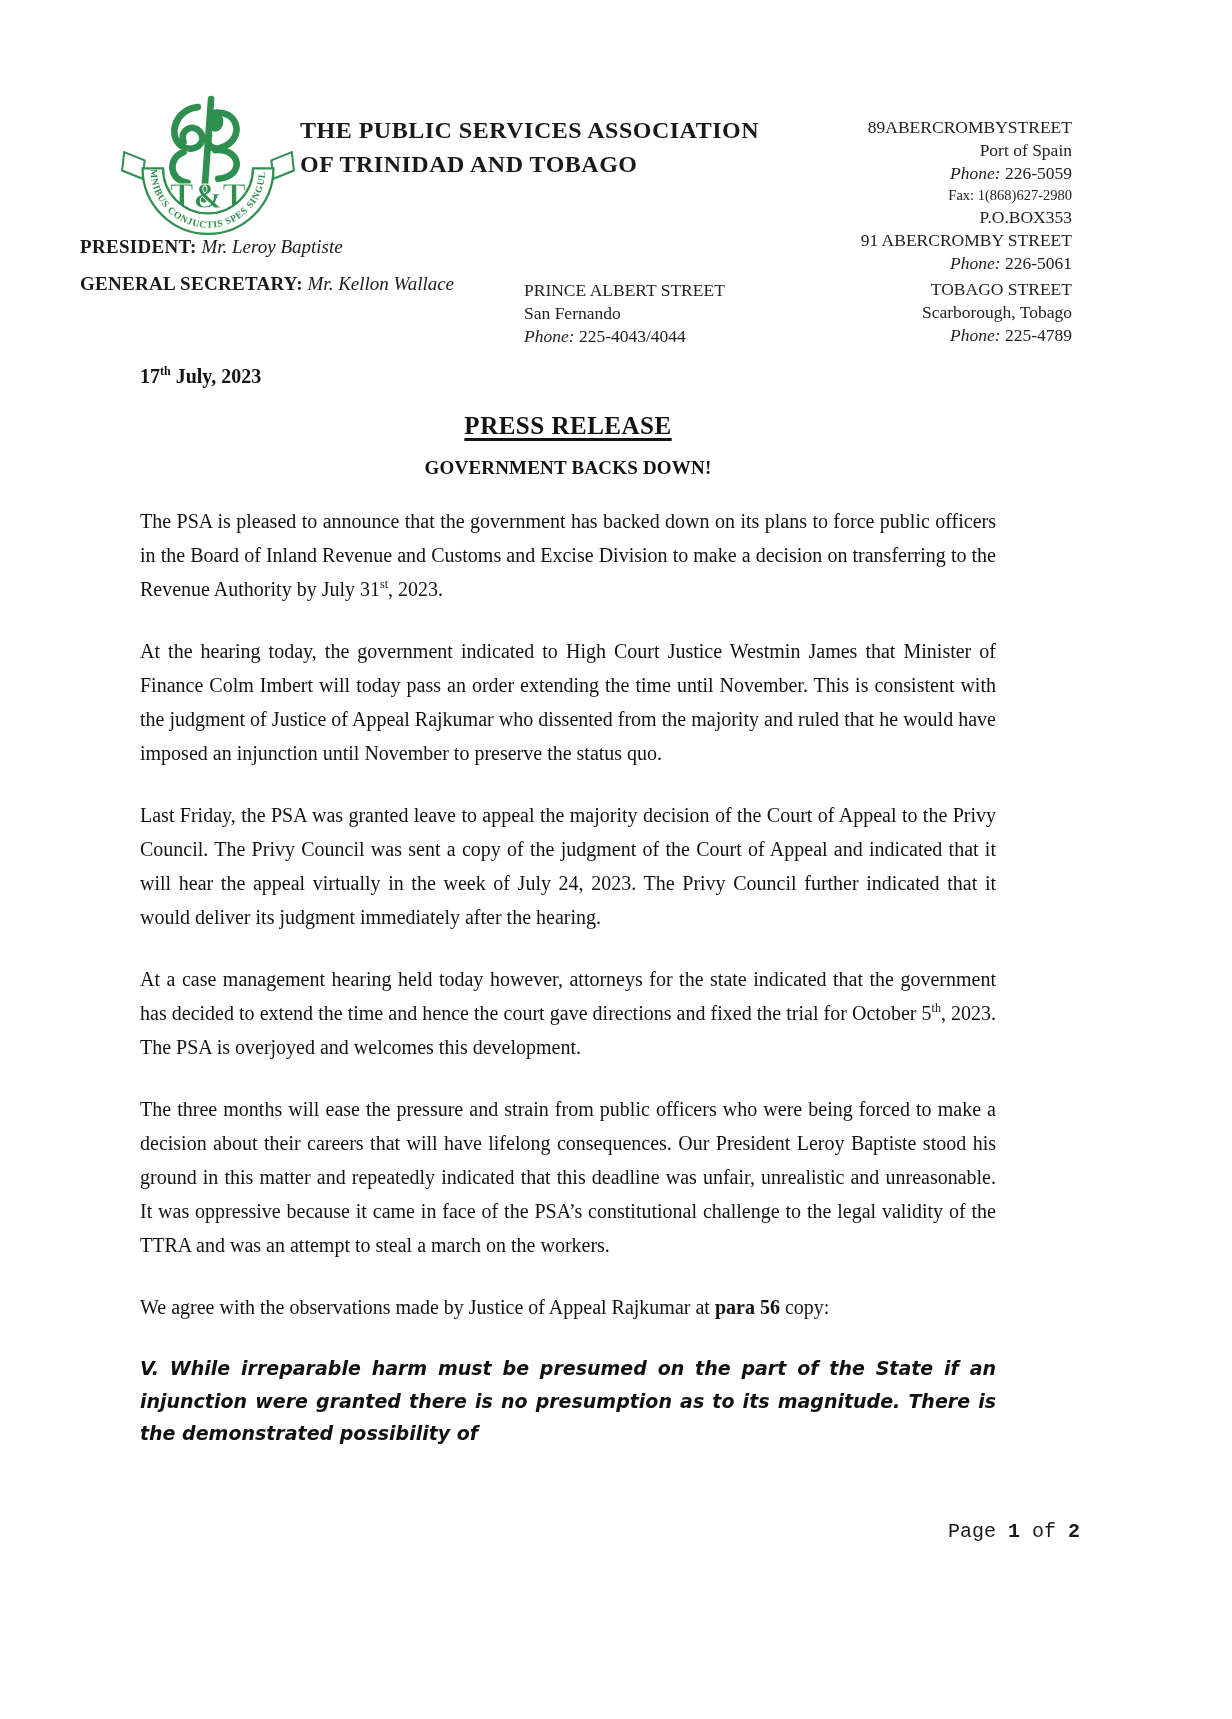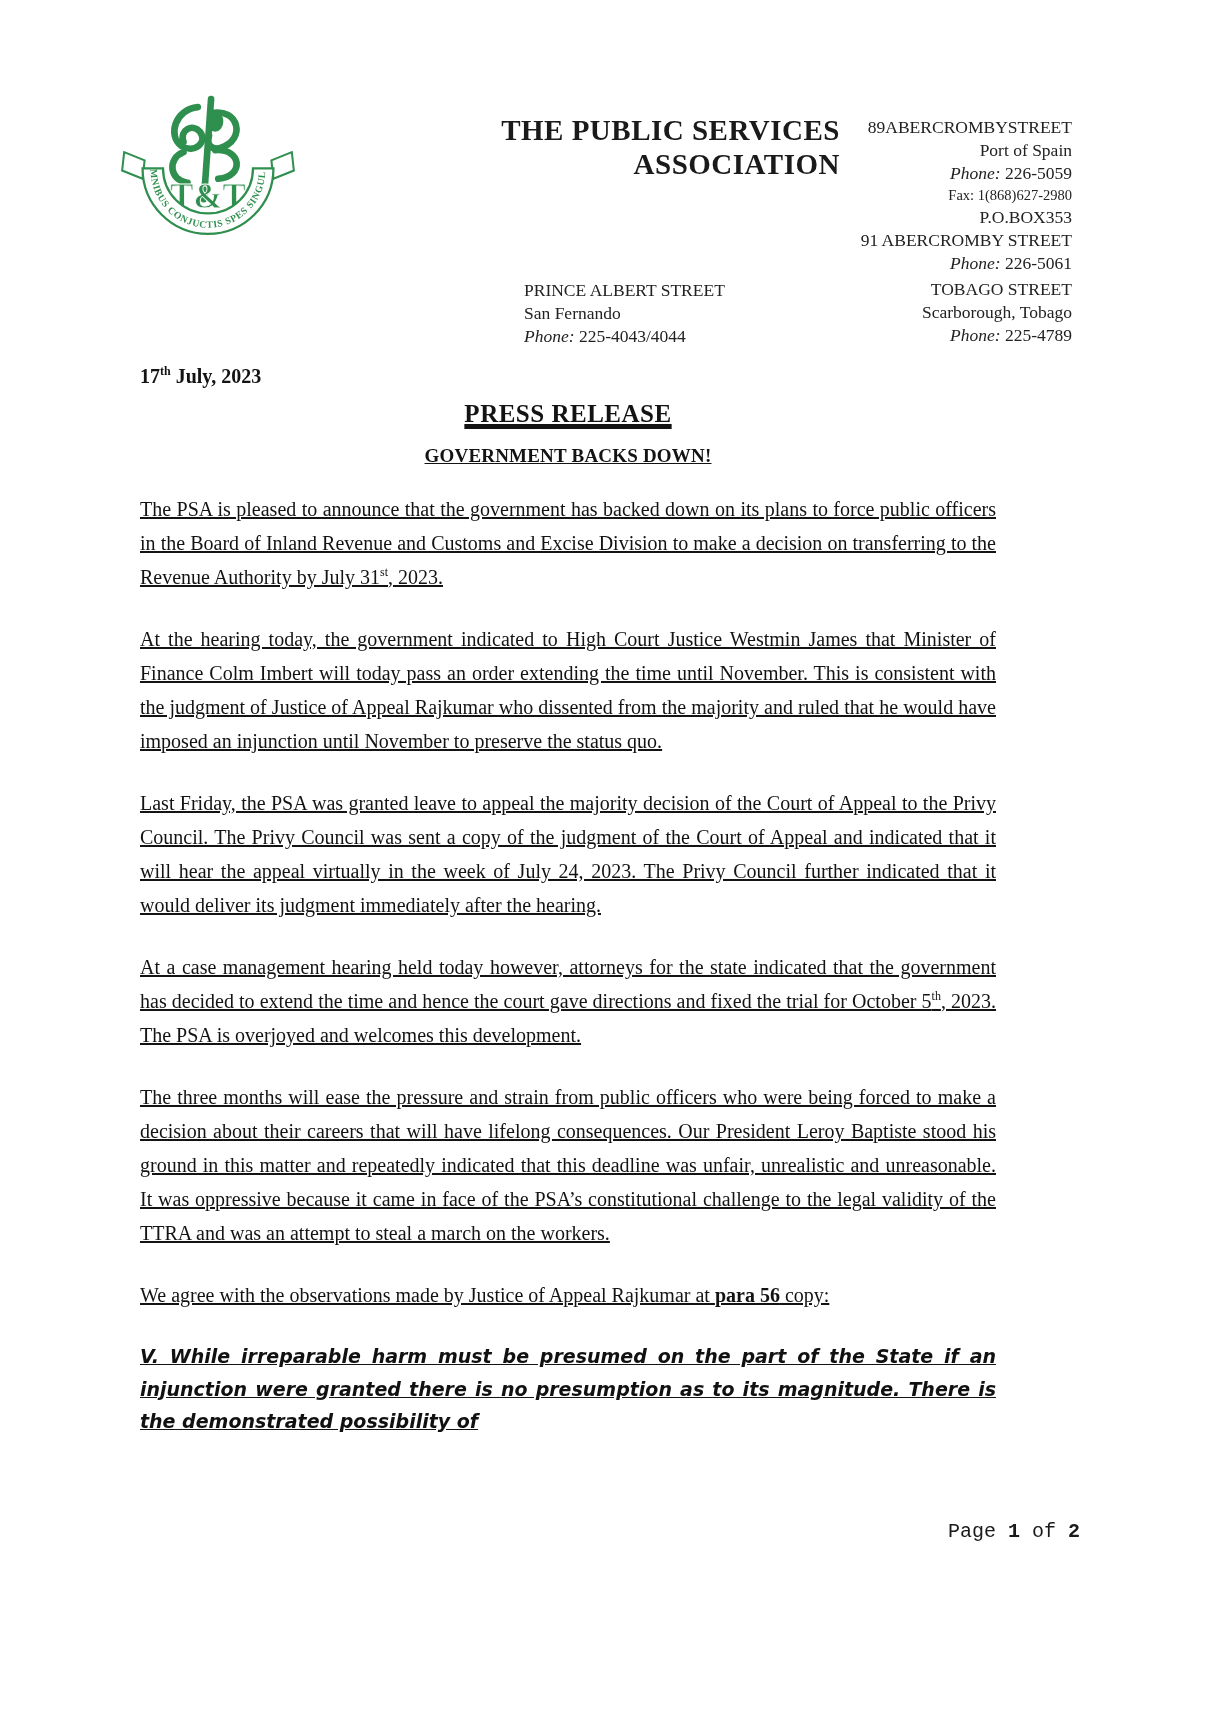--- a/index.html
+++ b/index.html
@@ -8,42 +8,42 @@
     width:1232px;height:1719px;
     background:#ffffff;
     font-family:"Liberation Serif", serif;
     color:#131313;
     overflow:hidden;
   }
   
   .logo{position:absolute;left:116px;top:90px;width:184px;height:160px;}
   .org-title{
     position:absolute;left:300px;top:113px;width:540px;
-    text-align:right;font-weight:bold;font-size:29px;line-height:34px;
+    text-align:left;font-weight:bold;font-size:24px;line-height:34px;
     letter-spacing:.5px;color:#1a1a1a;
   }
   .addr-right{
     position:absolute;right:160px;top:116px;width:330px;
     text-align:right;font-size:17.5px;line-height:23px;color:#222;
   }
   .addr-right .small{font-size:14.5px;line-height:21px;}
   .addr-right .gap{height:3px;}
   .phone-label{font-style:italic;}
   .addr-sanfernando{
     position:absolute;right:408px;top:279px;width:300px;
     font-size:17.5px;line-height:23px;color:#222;
   }
   .officials{position:absolute;left:80px;top:236px;width:460px;font-size:19px;color:#1a1a1a;}
   .official-line{margin-bottom:15px;white-space:nowrap;}
   .official-label{font-weight:bold;letter-spacing:.3px;}
   .official-name{font-style:italic;}
   
   .date-line{position:absolute;left:140px;top:364px;font-size:20px;font-weight:bold;}
   .date-line sup{font-size:12px;}
-  .doc-body{position:absolute;left:140px;top:400px;width:856px;text-decoration:underline;}
+  .doc-body{position:absolute;left:140px;top:412px;width:856px;}
   .press-title{
     text-align:center;font-size:25px;font-weight:bold;letter-spacing:.5px;
     text-decoration:underline;text-decoration-thickness:2.5px;text-underline-offset:4px;
     margin:0 0 17px 0;
   }
   .press-subtitle{
     text-align:center;font-size:19px;font-weight:bold;letter-spacing:.2px;
     margin:0 0 25px 0;
   }
   .doc-body p.para{
@@ -87,20 +87,21 @@
       <path d="M 26 76 A 64 64 0 0 0 154 76 L 134 76 A 44 44 0 0 1 46 76 Z" fill="#ffffff" stroke="#2e8f4e" stroke-width="2.2"></path>
       <path id="mottoArc" d="M 34 78 A 55 55 0 0 0 146 78" fill="none"></path>
       <text font-family="Liberation Serif, serif" font-weight="bold" font-size="9.5" fill="#2e8f4e" letter-spacing="0.6">
         <textPath href="#mottoArc" startOffset="50%" text-anchor="middle">OMNIBUS CONJUCTIS SPES SINGULIS</textPath>
       </text>
     </svg>
   </div>
 
   <div class="org-title">
     <div>THE  PUBLIC SERVICES ASSOCIATION</div>
+    <div>OF TRINIDAD AND TOBAGO</div>
   </div>
 
   <div class="addr-right">
     <div>89ABERCROMBYSTREET</div>
     <div>Port of Spain</div>
     <div><span class="phone-label">Phone:</span> <span>226-5059</span></div>
     <div class="small"><span>Fax:</span> <span>1(868)627-2980</span></div>
     <div>P.O.BOX353</div>
     <div>91 ABERCROMBY STREET</div>
     <div><span class="phone-label">Phone:</span> <span>226-5061</span></div>
@@ -109,20 +110,30 @@
     <div>Scarborough, Tobago</div>
     <div><span class="phone-label">Phone:</span> <span>225-4789</span></div>
   </div>
 
   <div class="addr-sanfernando">
     <div>PRINCE ALBERT STREET</div>
     <div>San  Fernando</div>
     <div><span class="phone-label">Phone:</span> <span>225-4043/4044</span></div>
   </div>
 
+  <div class="officials">
+    <div class="official-line">
+      <span class="official-label">PRESIDENT:</span>
+      <span class="official-name">Mr. Leroy Baptiste</span>
+    </div>
+    <div class="official-line">
+      <span class="official-label">GENERAL SECRETARY:</span>
+      <span class="official-name">Mr. Kellon Wallace</span>
+    </div>
+  </div>
 
   <div class="date-line"><span>17</span><sup>th</sup><span> July, 2023</span></div>
 
   <div class="doc-body">
     <h1 class="press-title">PRESS RELEASE</h1>
     <h2 class="press-subtitle">GOVERNMENT BACKS DOWN!</h2>
 
     <p class="para"><span>The PSA is pleased to announce that the government has backed down on its plans to force public officers in the Board of Inland Revenue and Customs and Excise Division to make a decision on transferring to the Revenue Authority by July 31</span><sup>st</sup><span>, 2023.</span></p>
 
     <p class="para">At the hearing today, the government indicated to High Court Justice Westmin James that Minister of Finance Colm Imbert will today pass an order extending the time until November. This is consistent with the judgment of Justice of Appeal Rajkumar who dissented from the majority and ruled that he would have imposed an injunction until November to preserve the status quo.</p>

